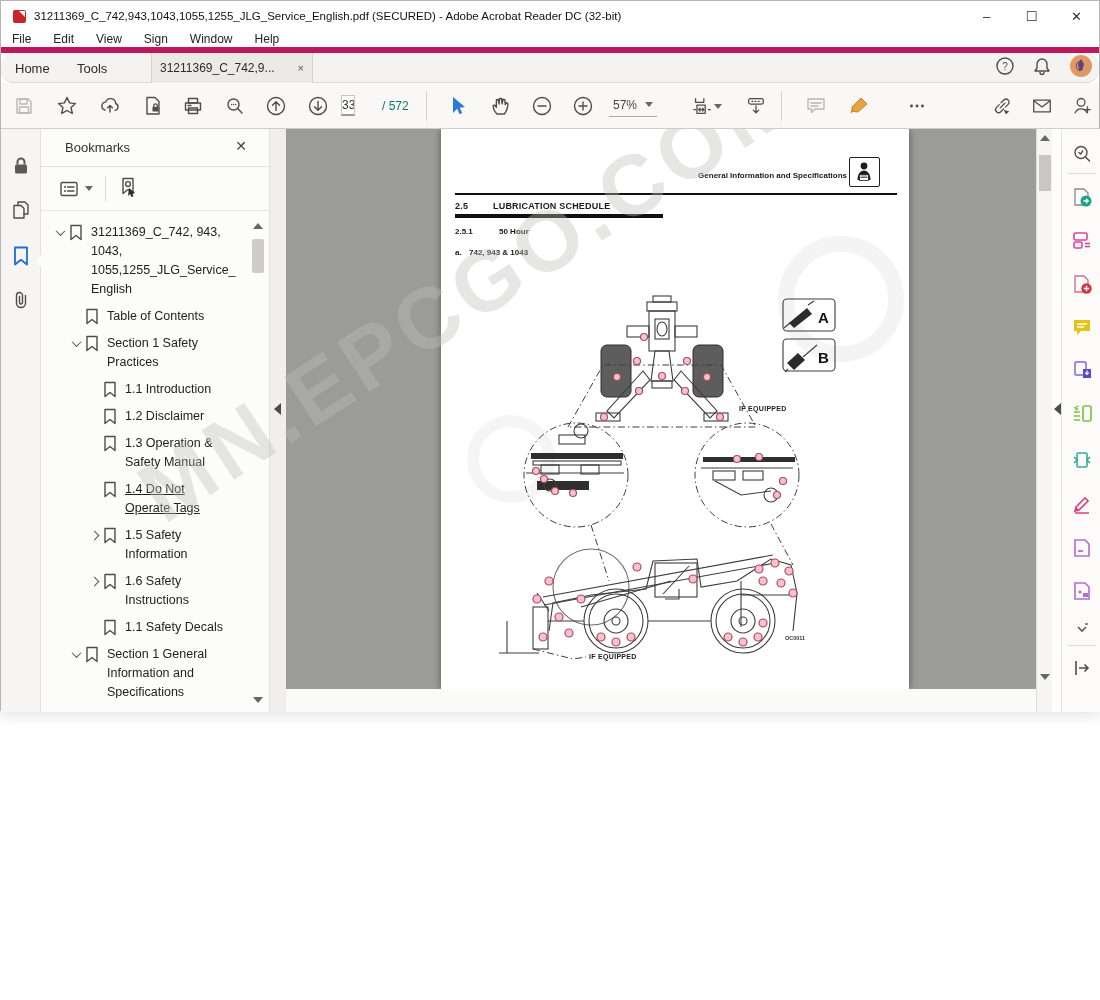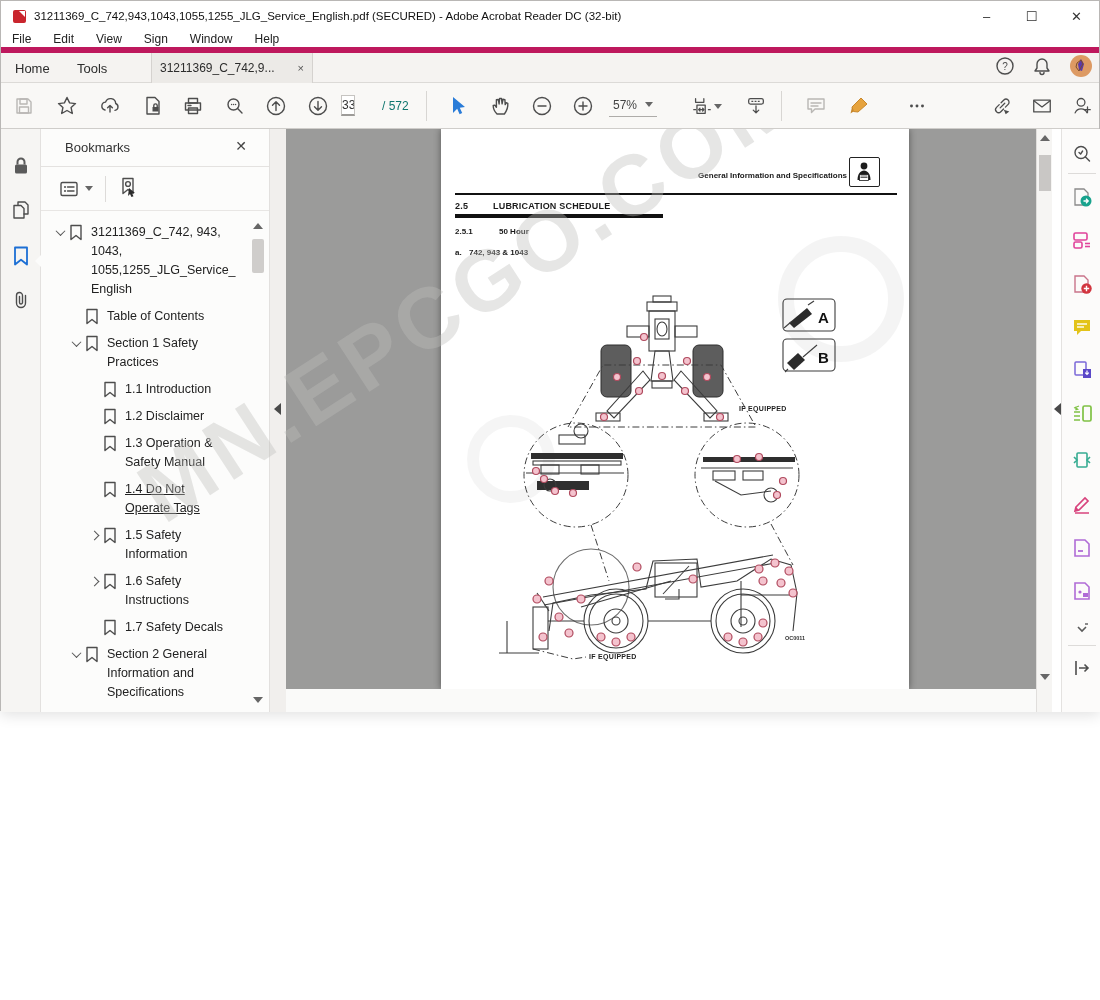--- a/index.html
+++ b/index.html
@@ -11,21 +11,21 @@
   #titlebar { position:absolute; left:0; top:0; width:100%; height:30px; background:#fff; display:flex; align-items:center; }
   #pdf-badge { width:13px; height:13px; margin-left:12px; background:#c9252d; border-radius:2px; position:relative; }
   #pdf-badge:after{ content:""; position:absolute; right:1px; top:1px; border:3px solid #fff; border-left-color:transparent; border-bottom-color:transparent; }
   #title-text { margin-left:8px; font-size:11.5px; color:#111; }
   .win-controls { position:absolute; right:0; top:0; height:30px; display:flex; }
   .win-btn { width:45px; height:30px; display:flex; align-items:center; justify-content:center; font-size:13px; color:#333; cursor:default; }
   #menubar { position:absolute; left:0; top:30px; width:100%; height:22px; background:#fff; display:flex; align-items:center; border-bottom:6px solid #be185d; }
   .menu-item { font-size:12px; color:#222; padding:0 11px; }
 
   
-  #tabbar { position:absolute; left:0; top:52px; width:100%; height:30px; background:#f5f3f1; border-bottom:1px solid #dcdad7; }
+  #tabbar { position:absolute; left:0; top:52px; width:100%; height:30px; background:#f5f3f1; border-bottom:1px solid #dcdad7;border-radius:13px; }
   .nav-tab { position:absolute; top:0; height:30px; display:flex; align-items:center; font-size:13px; color:#2c2c2c; padding:0 10px; }
   #tab-home { left:4px; }
   #tab-tools { left:66px; }
   #doc-tab { position:absolute; left:150px; top:0; width:162px; height:30px; background:#eceae7; border-left:1px solid #d5d2cf; border-right:1px solid #d5d2cf; display:flex; align-items:center; padding:0 8px; }
   #doc-tab .doc-tab-label { font-size:12px; color:#2c2c2c; white-space:nowrap; overflow:hidden; flex:1; }
   #doc-tab .tab-close { font-size:11px; color:#555; margin-left:6px; }
   #tabbar-right { position:absolute; right:6px; top:0; height:30px; display:flex; align-items:center; gap:17px; }
 
   
   #toolbar { position:absolute; left:0; top:82px; width:100%; height:46px; background:#f9f8f6; border-bottom:1px solid #cfcdca; }
@@ -430,30 +430,30 @@
             </span>
           <span class="bm-label">1.6 Safety Instructions</span>
         </div>
         <div class="bm-row lvl2">
           <span class="chev-slot"></span>
           <span class="bm-glyph">
               <svg width="14" height="17" viewBox="0 0 14 17">
                 <path class="icon-stroke" d="M2 1.5 h10 v14 l-5-4 -5 4 z"></path>
               </svg>
             </span>
-          <span class="bm-label">1.7 Safety Decals</span>
+          <span class="bm-label">1.1 Safety Decals</span>
         </div>
         <div class="bm-row lvl1">
           <span class="chev-slot chev-down"></span>
           <span class="bm-glyph">
               <svg width="14" height="17" viewBox="0 0 14 17">
                 <path class="icon-stroke" d="M2 1.5 h10 v14 l-5-4 -5 4 z"></path>
               </svg>
             </span>
-          <span class="bm-label">Section 2 General Information and Specifications</span>
+          <span class="bm-label">Section 1 General Information and Specifications</span>
         </div>
       </div>
 
       <div id="bm-scrollbar">
         <span id="bm-scroll-up" class="scroll-arrow-up"></span>
         <span id="bm-thumb"></span>
         <span id="bm-scroll-down" class="scroll-arrow-down"></span>
       </div>
     </div>
 

